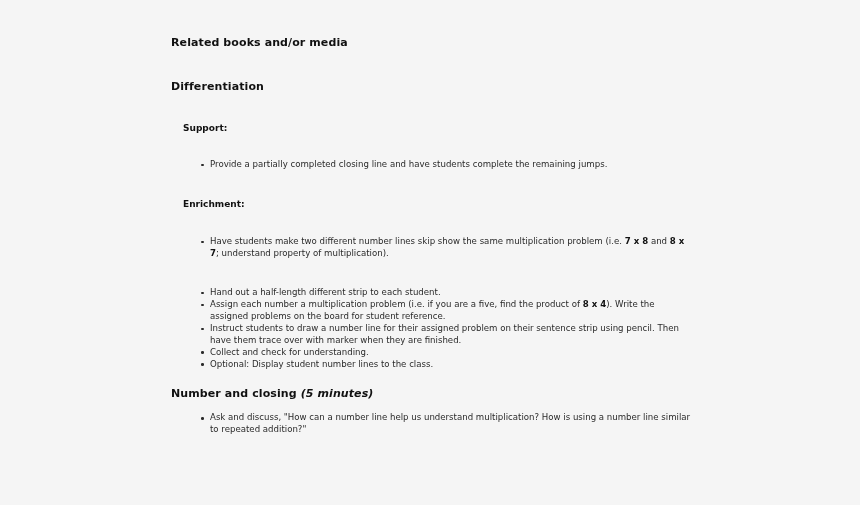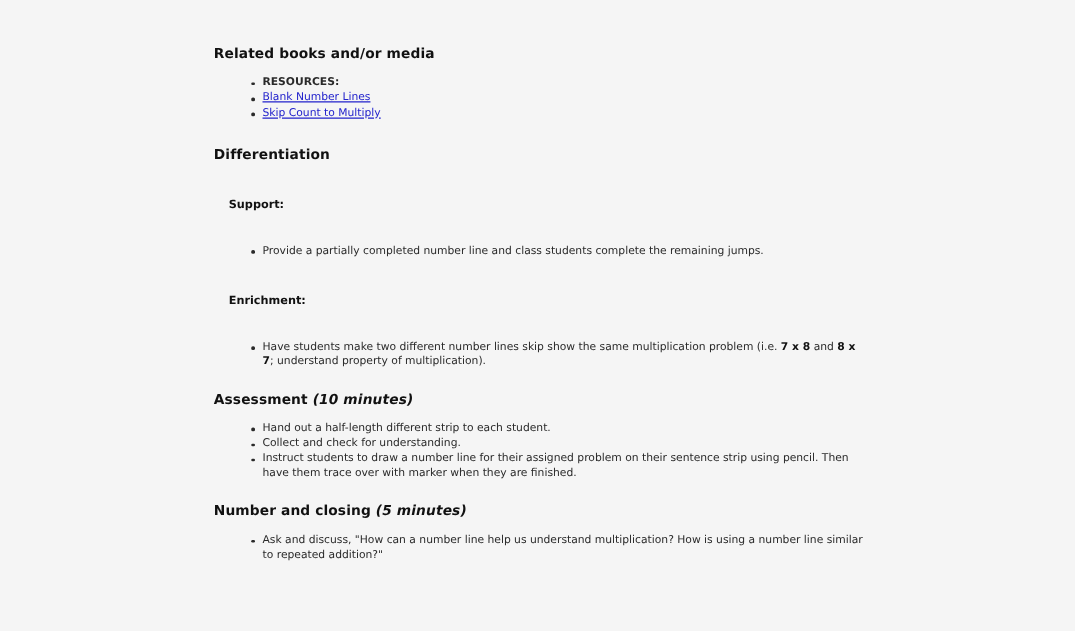--- a/index.html
+++ b/index.html
@@ -91,64 +91,56 @@
 </style>
 </head>
 <body>
 
 <div class="page">
 
   <h2 class="section-heading">Related books and/or media</h2>
 
   <div class="gap-after-heading"></div>
 
-  <ul class="bullets">
-    <li class="resources-item">RESOURCES:</li>
-    <li>
-      <a href="#">Blank Number Lines</a>
-    </li>
-    <li>
-      <a href="#">Skip Count to Multiply</a>
-    </li>
-  </ul>
 
   <div class="gap-before-heading"></div>
 
   <h2 class="section-heading">Differentiation</h2>
 
   <div class="gap-before-subheading"></div>
 
   <h3 class="sub-heading">Support:</h3>
 
   <div class="gap-after-subheading"></div>
 
   <ul class="bullets">
-    <li>Provide a partially completed number line and class students complete the remaining jumps.</li>
+    <li>Provide a partially completed closing line and have students complete the remaining jumps.</li>
   </ul>
 
   <div class="gap-before-subheading"></div>
 
   <h3 class="sub-heading">Enrichment:</h3>
 
   <div class="gap-after-subheading"></div>
 
   <ul class="bullets">
     <li><span>Have students make two different number lines skip show the same multiplication problem (i.e. </span><b>7 x 8</b><span> and </span><b>8 x 7</b><span>; understand property of multiplication).</span></li>
   </ul>
 
   <div class="gap-list-to-heading"></div>
 
-  <h2 class="section-heading"><span>Assessment</span> <span class="minutes">(10 minutes)</span></h2>
 
   <div class="gap-after-heading"></div>
 
   <ul class="bullets">
     <li>Hand out a half-length different strip to each student.</li>
+    <li><span>Assign each number a multiplication problem (i.e. if you are a five, find the product of </span><b>8 x 4</b><span>). Write the assigned problems on the board for student reference.</span></li>
+    <li>Instruct students to draw a number line for their assigned problem on their sentence strip using pencil. Then have them trace over with marker when they are finished.</li>
     <li>Collect and check for understanding.</li>
-    <li>Instruct students to draw a number line for their assigned problem on their sentence strip using pencil. Then have them trace over with marker when they are finished.</li>
+    <li>Optional: Display student number lines to the class.</li>
   </ul>
 
   <div class="gap-list-to-heading"></div>
 
   <h2 class="section-heading"><span>Number and closing</span> <span class="minutes">(5 minutes)</span></h2>
 
   <div class="gap-after-heading"></div>
 
   <ul class="bullets">
     <li>Ask and discuss, "How can a number line help us understand multiplication? How is using a number line similar to repeated addition?"</li>

